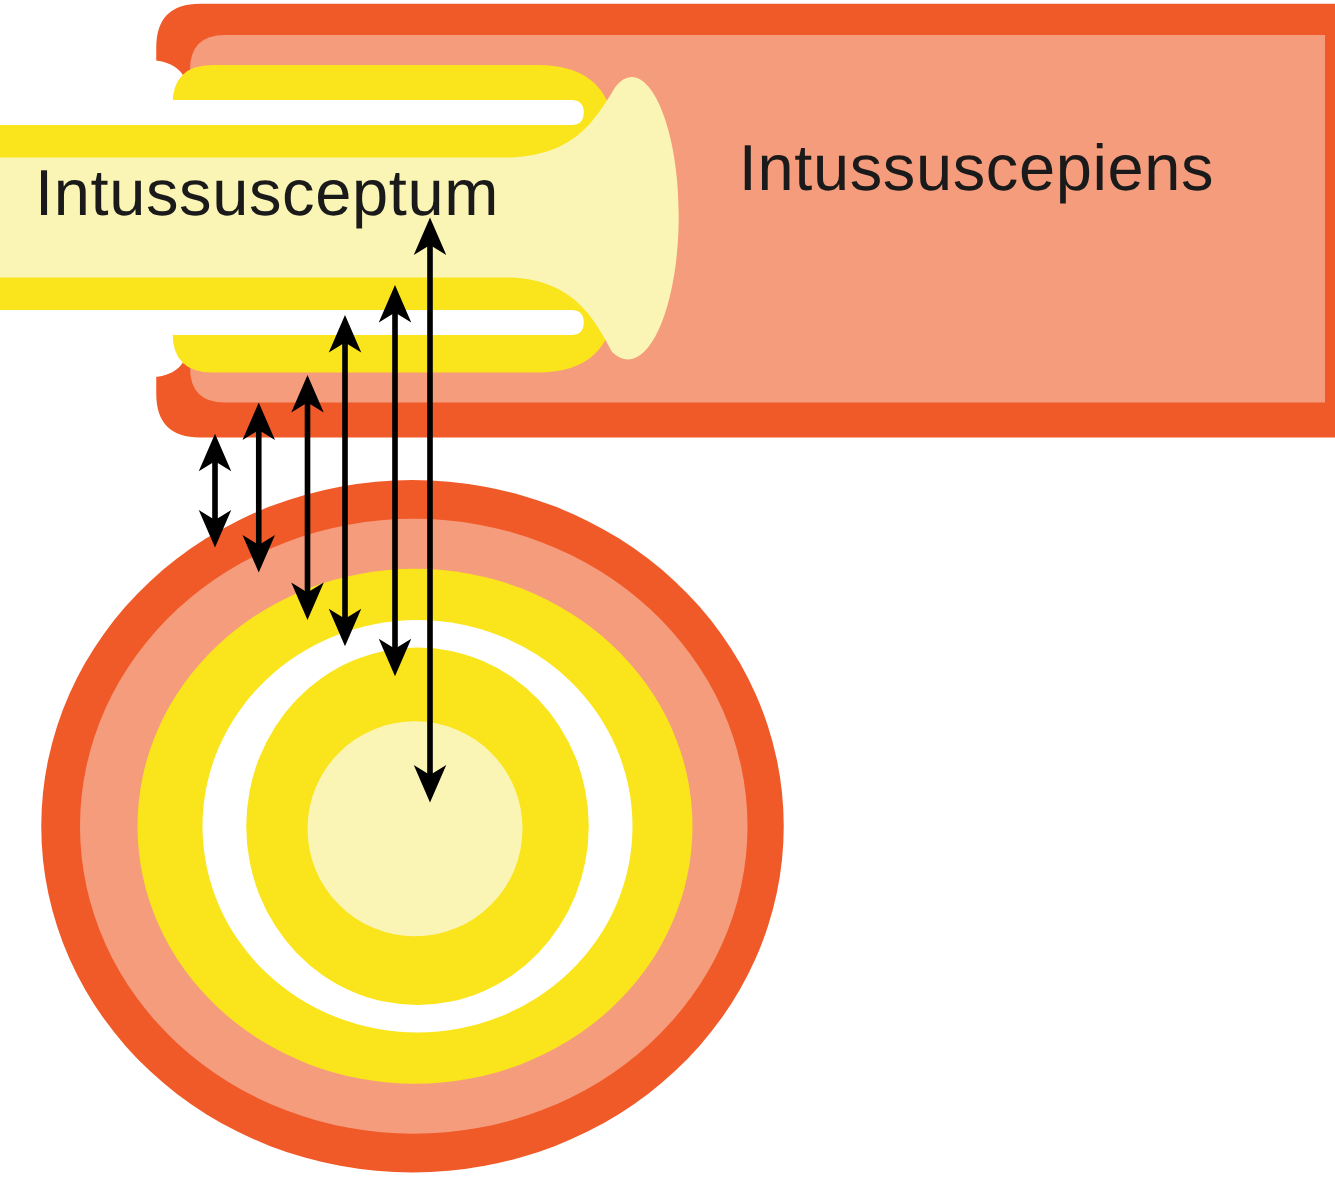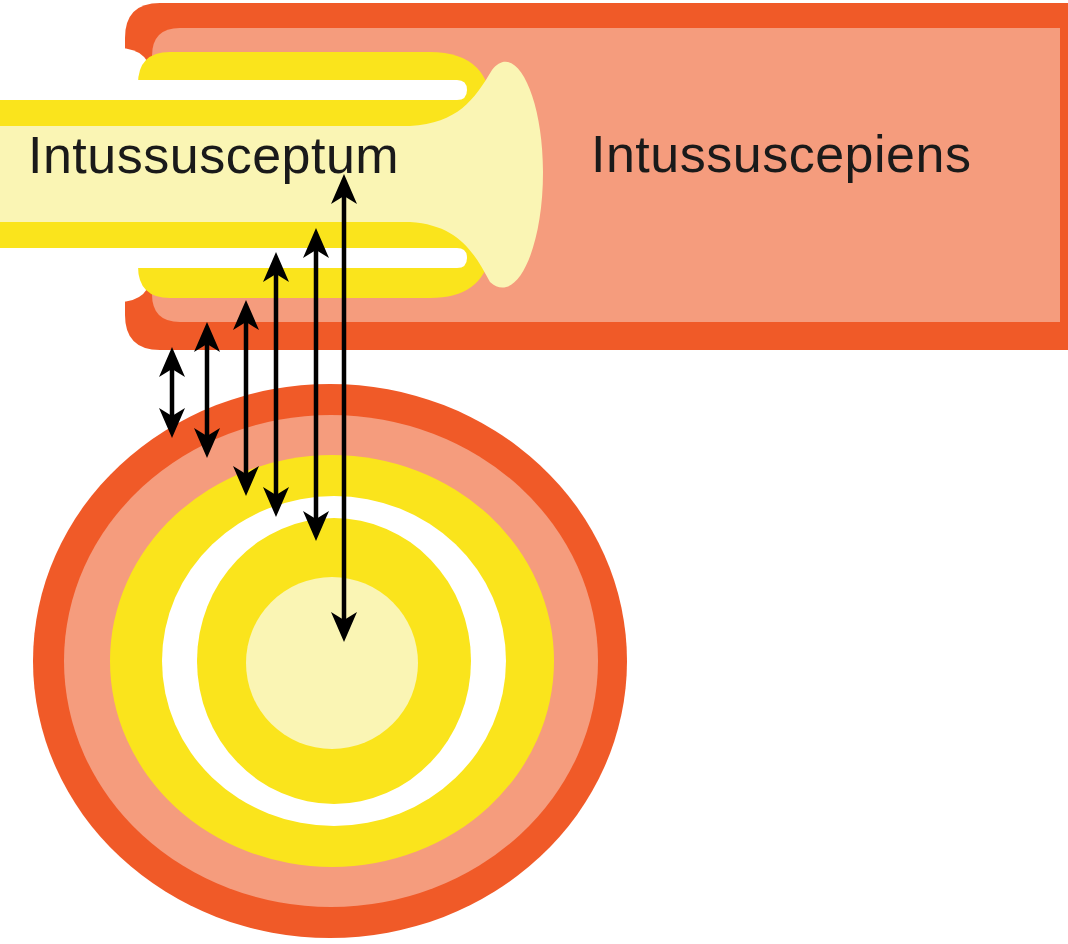--- a/index.html
+++ b/index.html
@@ -15,21 +15,21 @@
   .tube-label {
     position: absolute;
     font-size: 52px;
     line-height: 1em;
     letter-spacing: 0.5px;
     color: #1A1A1A;
     white-space: nowrap;
     user-select: none;
   }
   #label-intussusceptum { left: 28px; top: 129px; }
-  #label-intussuscepiens { left: 591px; top: 128px; }
+  #label-intussuscepiens { left: 591px; top: 109px; }
 </style>
 </head>
 <body>
 
 <div id="figure">
 
   <svg id="diagram-svg" viewBox="0 0 1068 944" xmlns="http://www.w3.org/2000/svg">
 
     <rect x="0" y="0" width="1068" height="944" fill="#FFFFFF"></rect>
 

